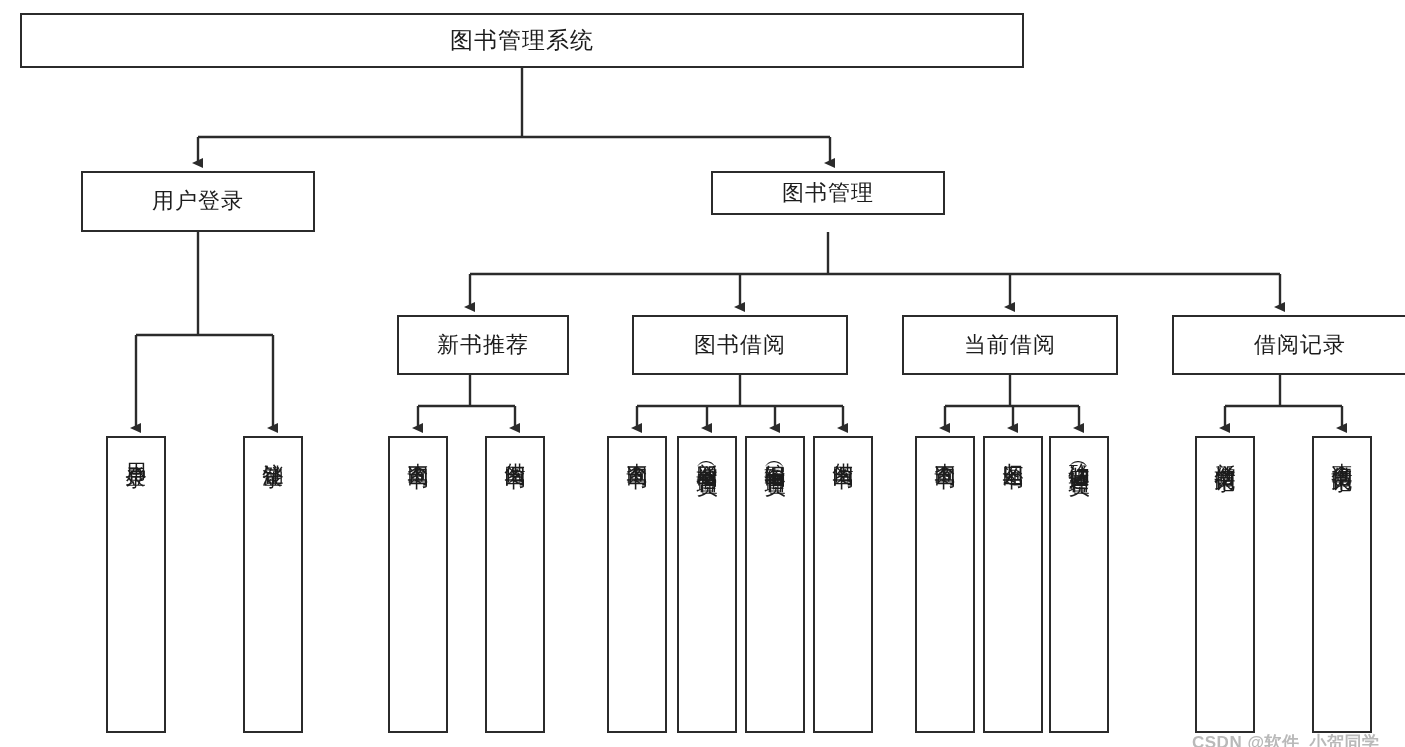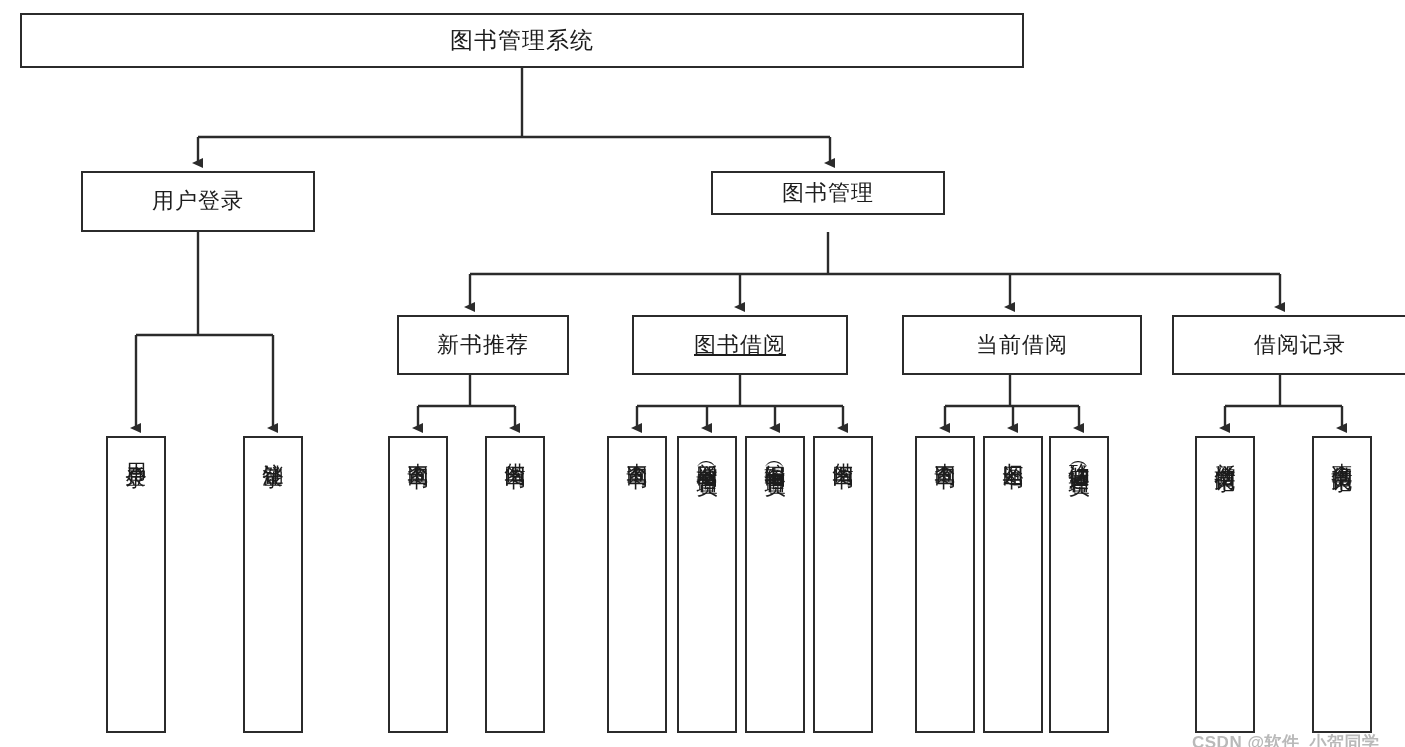--- a/index.html
+++ b/index.html
@@ -129,24 +129,24 @@
   <div class="node horiz" style="left:81px; top:171px; width:234px; height:61px;">
     <span>用户登录</span>
   </div>
   <div class="node horiz" style="left:711px; top:171px; width:234px; height:44px;">
     <span>图书管理</span>
   </div>
 
   <div class="node horiz" style="left:366px; top:315px; width:172px; height:60px;margin-left:31px;">
     <span>新书推荐</span>
   </div>
-  <div class="node horiz" style="left:632px; top:315px; width:216px; height:60px;text-decoration:underline;">
+  <div class="node horiz" style="left:632px; top:315px; width:216px; height:60px;">
     <span>图书借阅</span>
   </div>
-  <div class="node horiz" style="left:902px; top:315px; width:240px; height:60px;">
+  <div class="node horiz" style="left:902px; top:315px; width:216px; height:60px;">
     <span>当前借阅</span>
   </div>
   <div class="node horiz" style="left:1172px; top:315px; width:256px; height:60px;">
     <span>借阅记录</span>
   </div>
 
   <div class="node vert" style="left:106px; top:436px; width:60px; height:297px;">
     <span class="vtext">用户登录</span>
   </div>
   <div class="node vert" style="left:243px; top:436px; width:60px; height:297px;">

